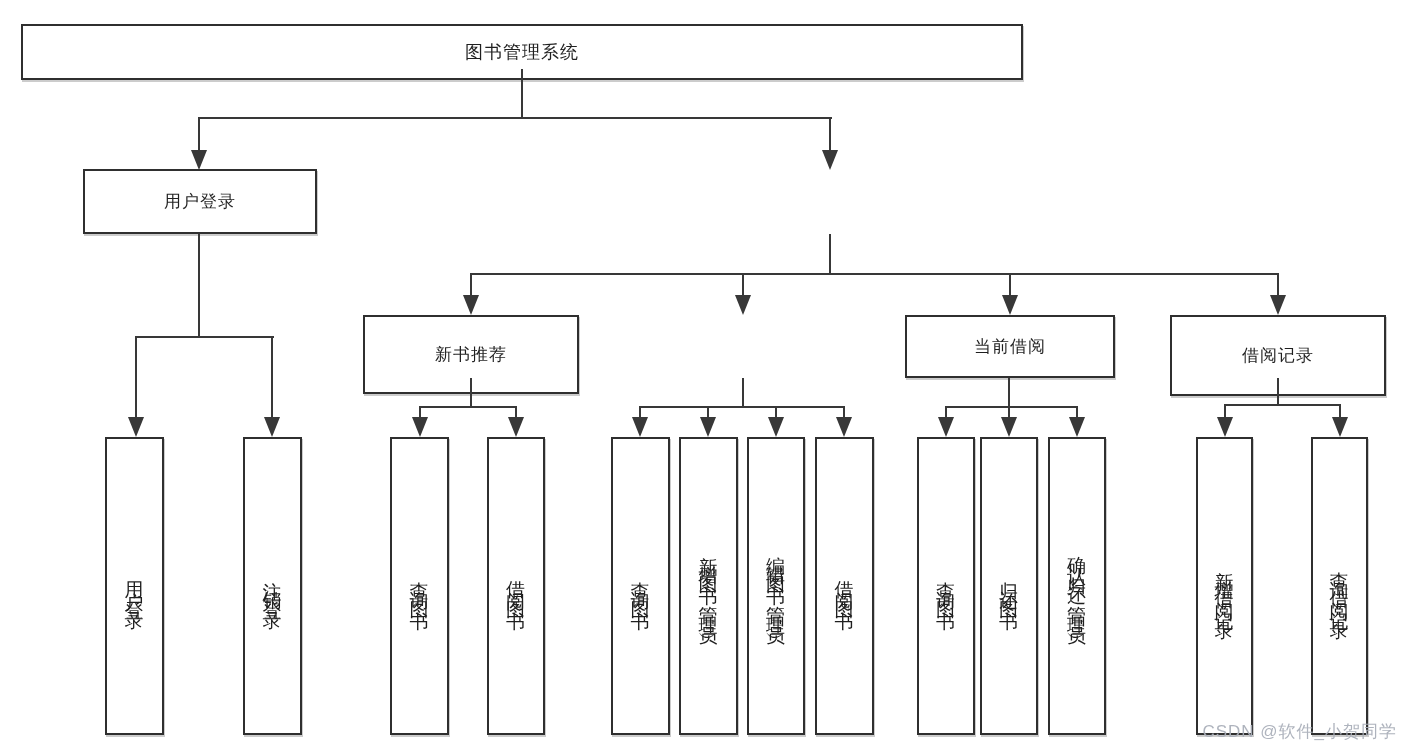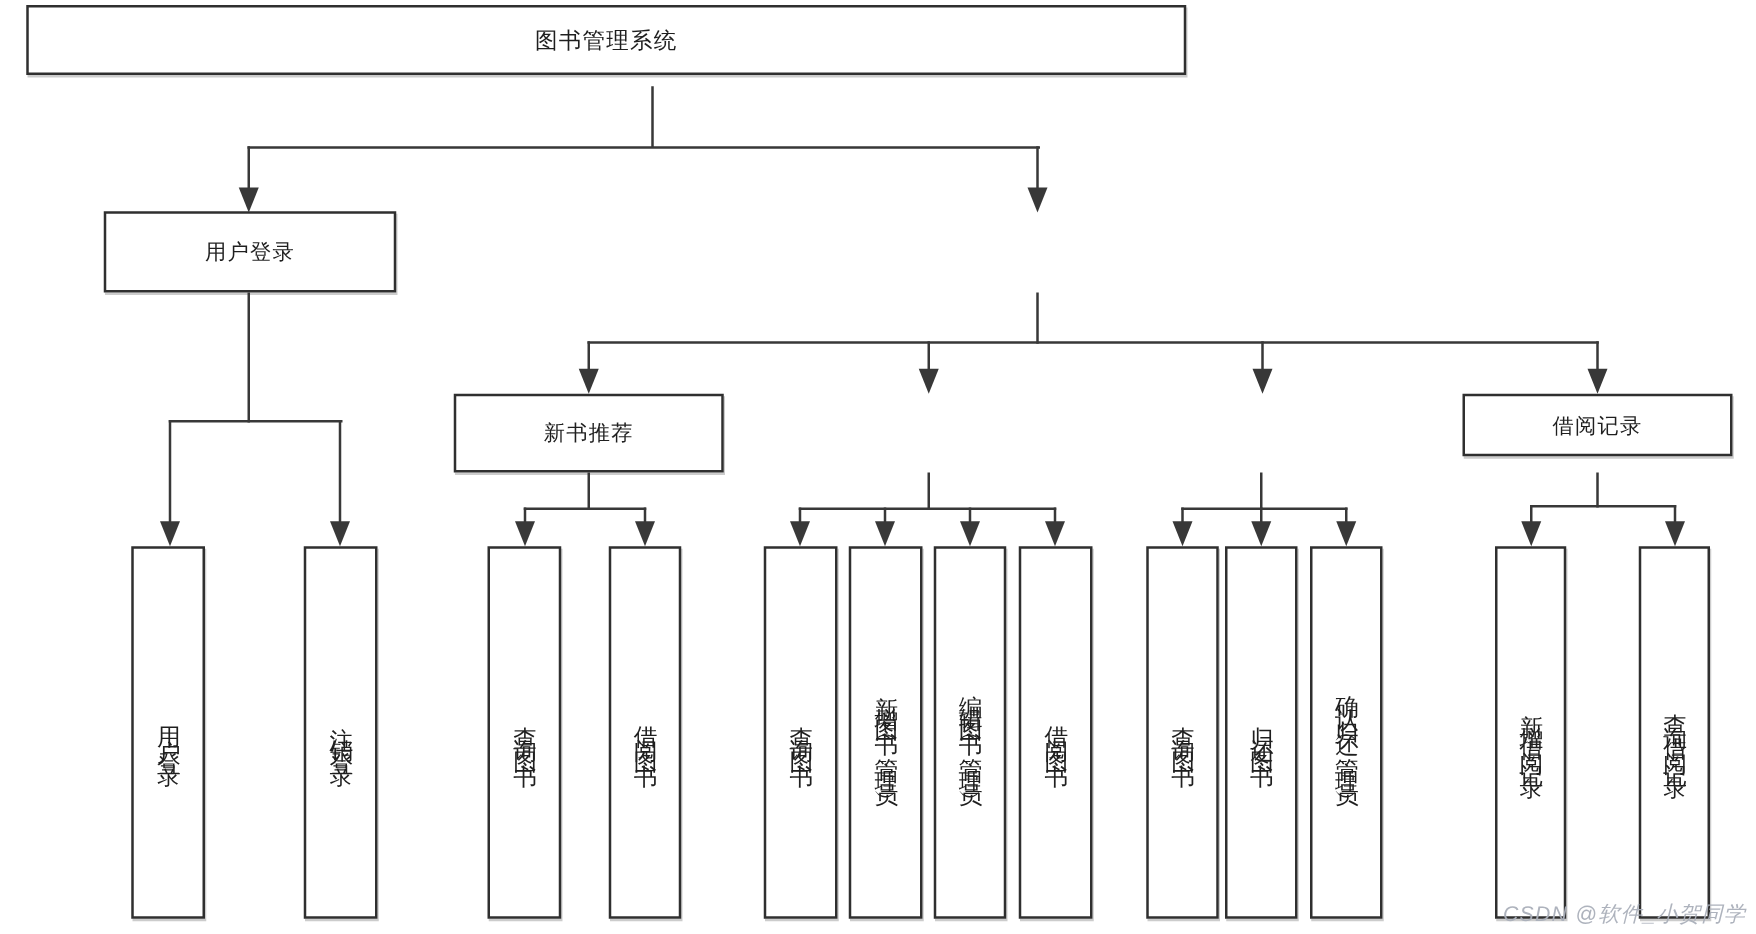--- a/index.html
+++ b/index.html
@@ -23,40 +23,43 @@
   .hl,.vl{position:absolute;background:#383838;}
   .hl{height:2px;}
   .vl{width:2px;}
   .arrow{
     position:absolute;width:0;height:0;margin-left:-8px;
     border-left:8px solid transparent;border-right:8px solid transparent;
     border-top:20px solid #383838;
   }
   .watermark{
     position:absolute;right:8px;bottom:4px;font-size:17px;
-    color:rgba(170,175,185,0.95);letter-spacing:1px;z-index:10;font-style:italic;
+    color:rgba(170,175,185,0.95);letter-spacing:1px;z-index:10;
   }
 </style>
 </head>
 <body>
 
 <div id="canvas">
 
-  <div class="node hnode root" style="left:21px;top:4px;width:928px;height:56px">
+  <div class="node hnode root" style="left:21px;top:24px;width:1002px;height:56px">
     <span>图书管理系统</span>
   </div>
 
   <div class="node hnode" style="left:83px;top:169px;width:234px;height:65px">
     <span>用户登录</span>
   </div>
 
-  <div class="node hnode" style="left:363px;top:315px;width:216px;height:63px">
+  <div class="node hnode" style="left:363px;top:315px;width:216px;height:79px">
     <span>新书推荐</span>
   </div>
-  <div class="node hnode" style="left:1170px;top:315px;width:216px;height:50px">
+  <div class="node hnode" style="left:905px;top:315px;width:210px;height:63px">
+    <span>当前借阅</span>
+  </div>
+  <div class="node hnode" style="left:1170px;top:315px;width:216px;height:81px">
     <span>借阅记录</span>
   </div>
 
   <div class="node leaf" style="left:105px;width:59px">
     <span class="vlabel">用户登录</span>
   </div>
   <div class="node leaf" style="left:243px;width:59px">
     <span class="vlabel">注销登录</span>
   </div>
 

